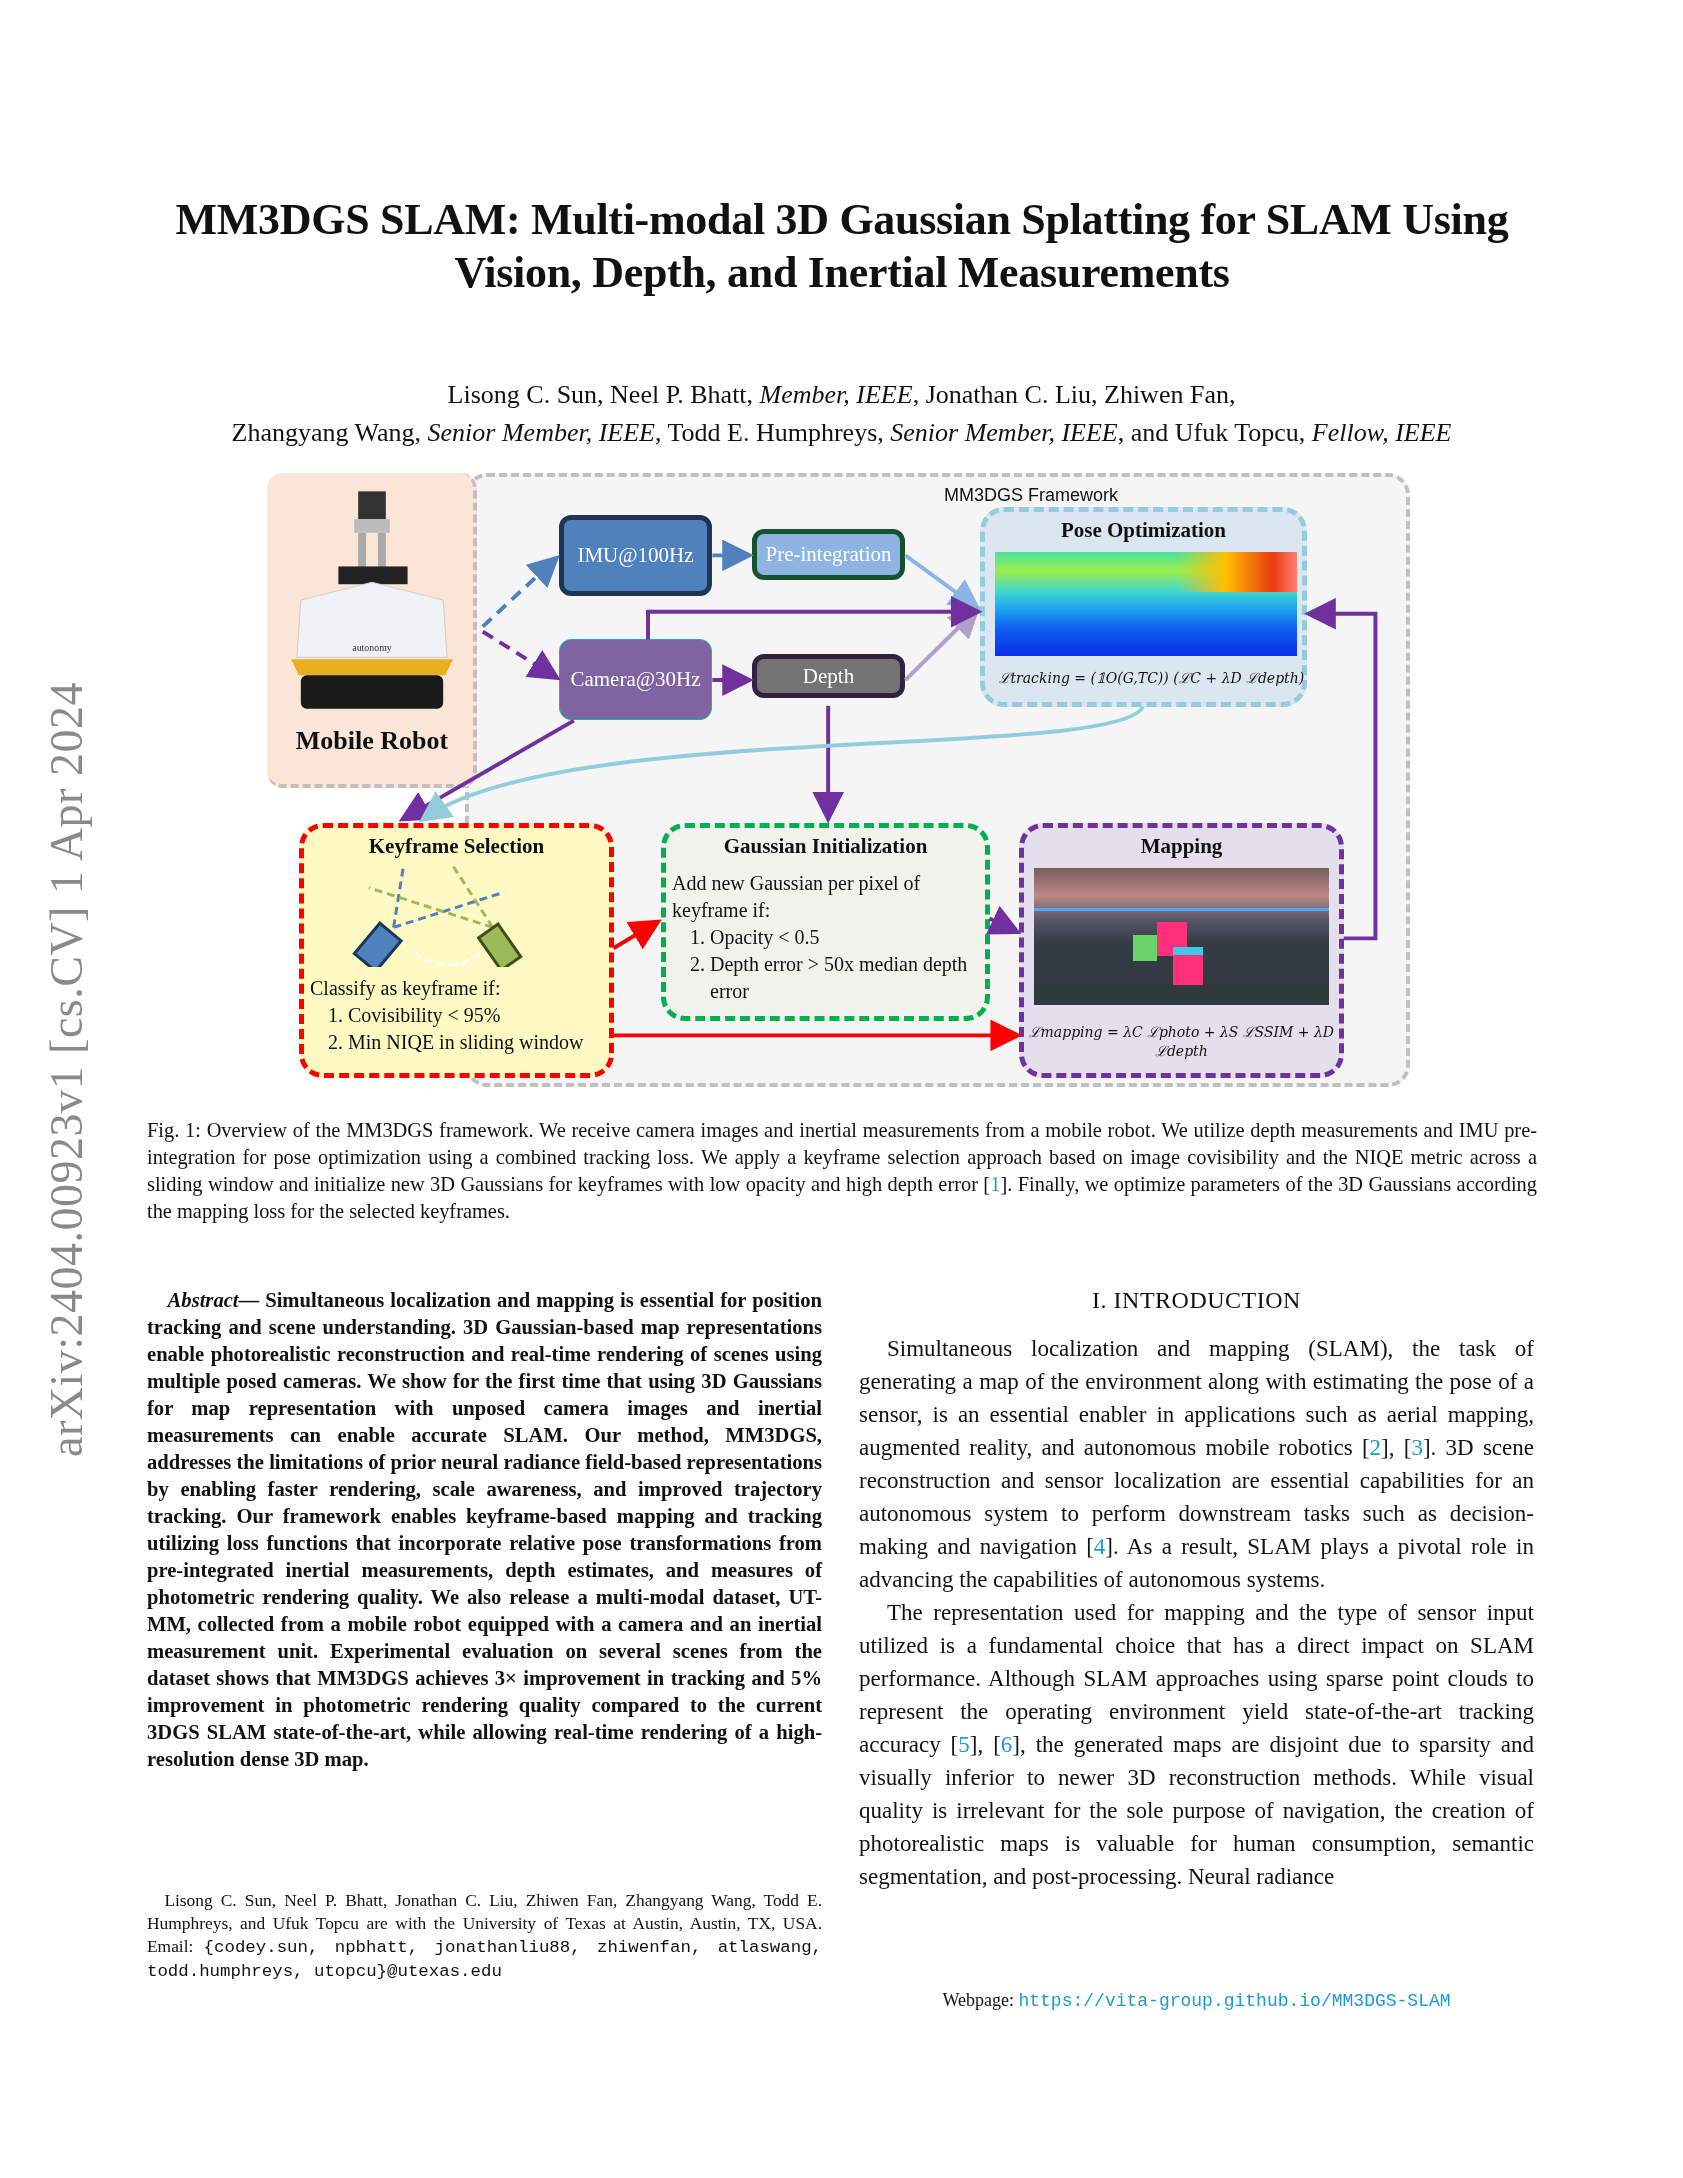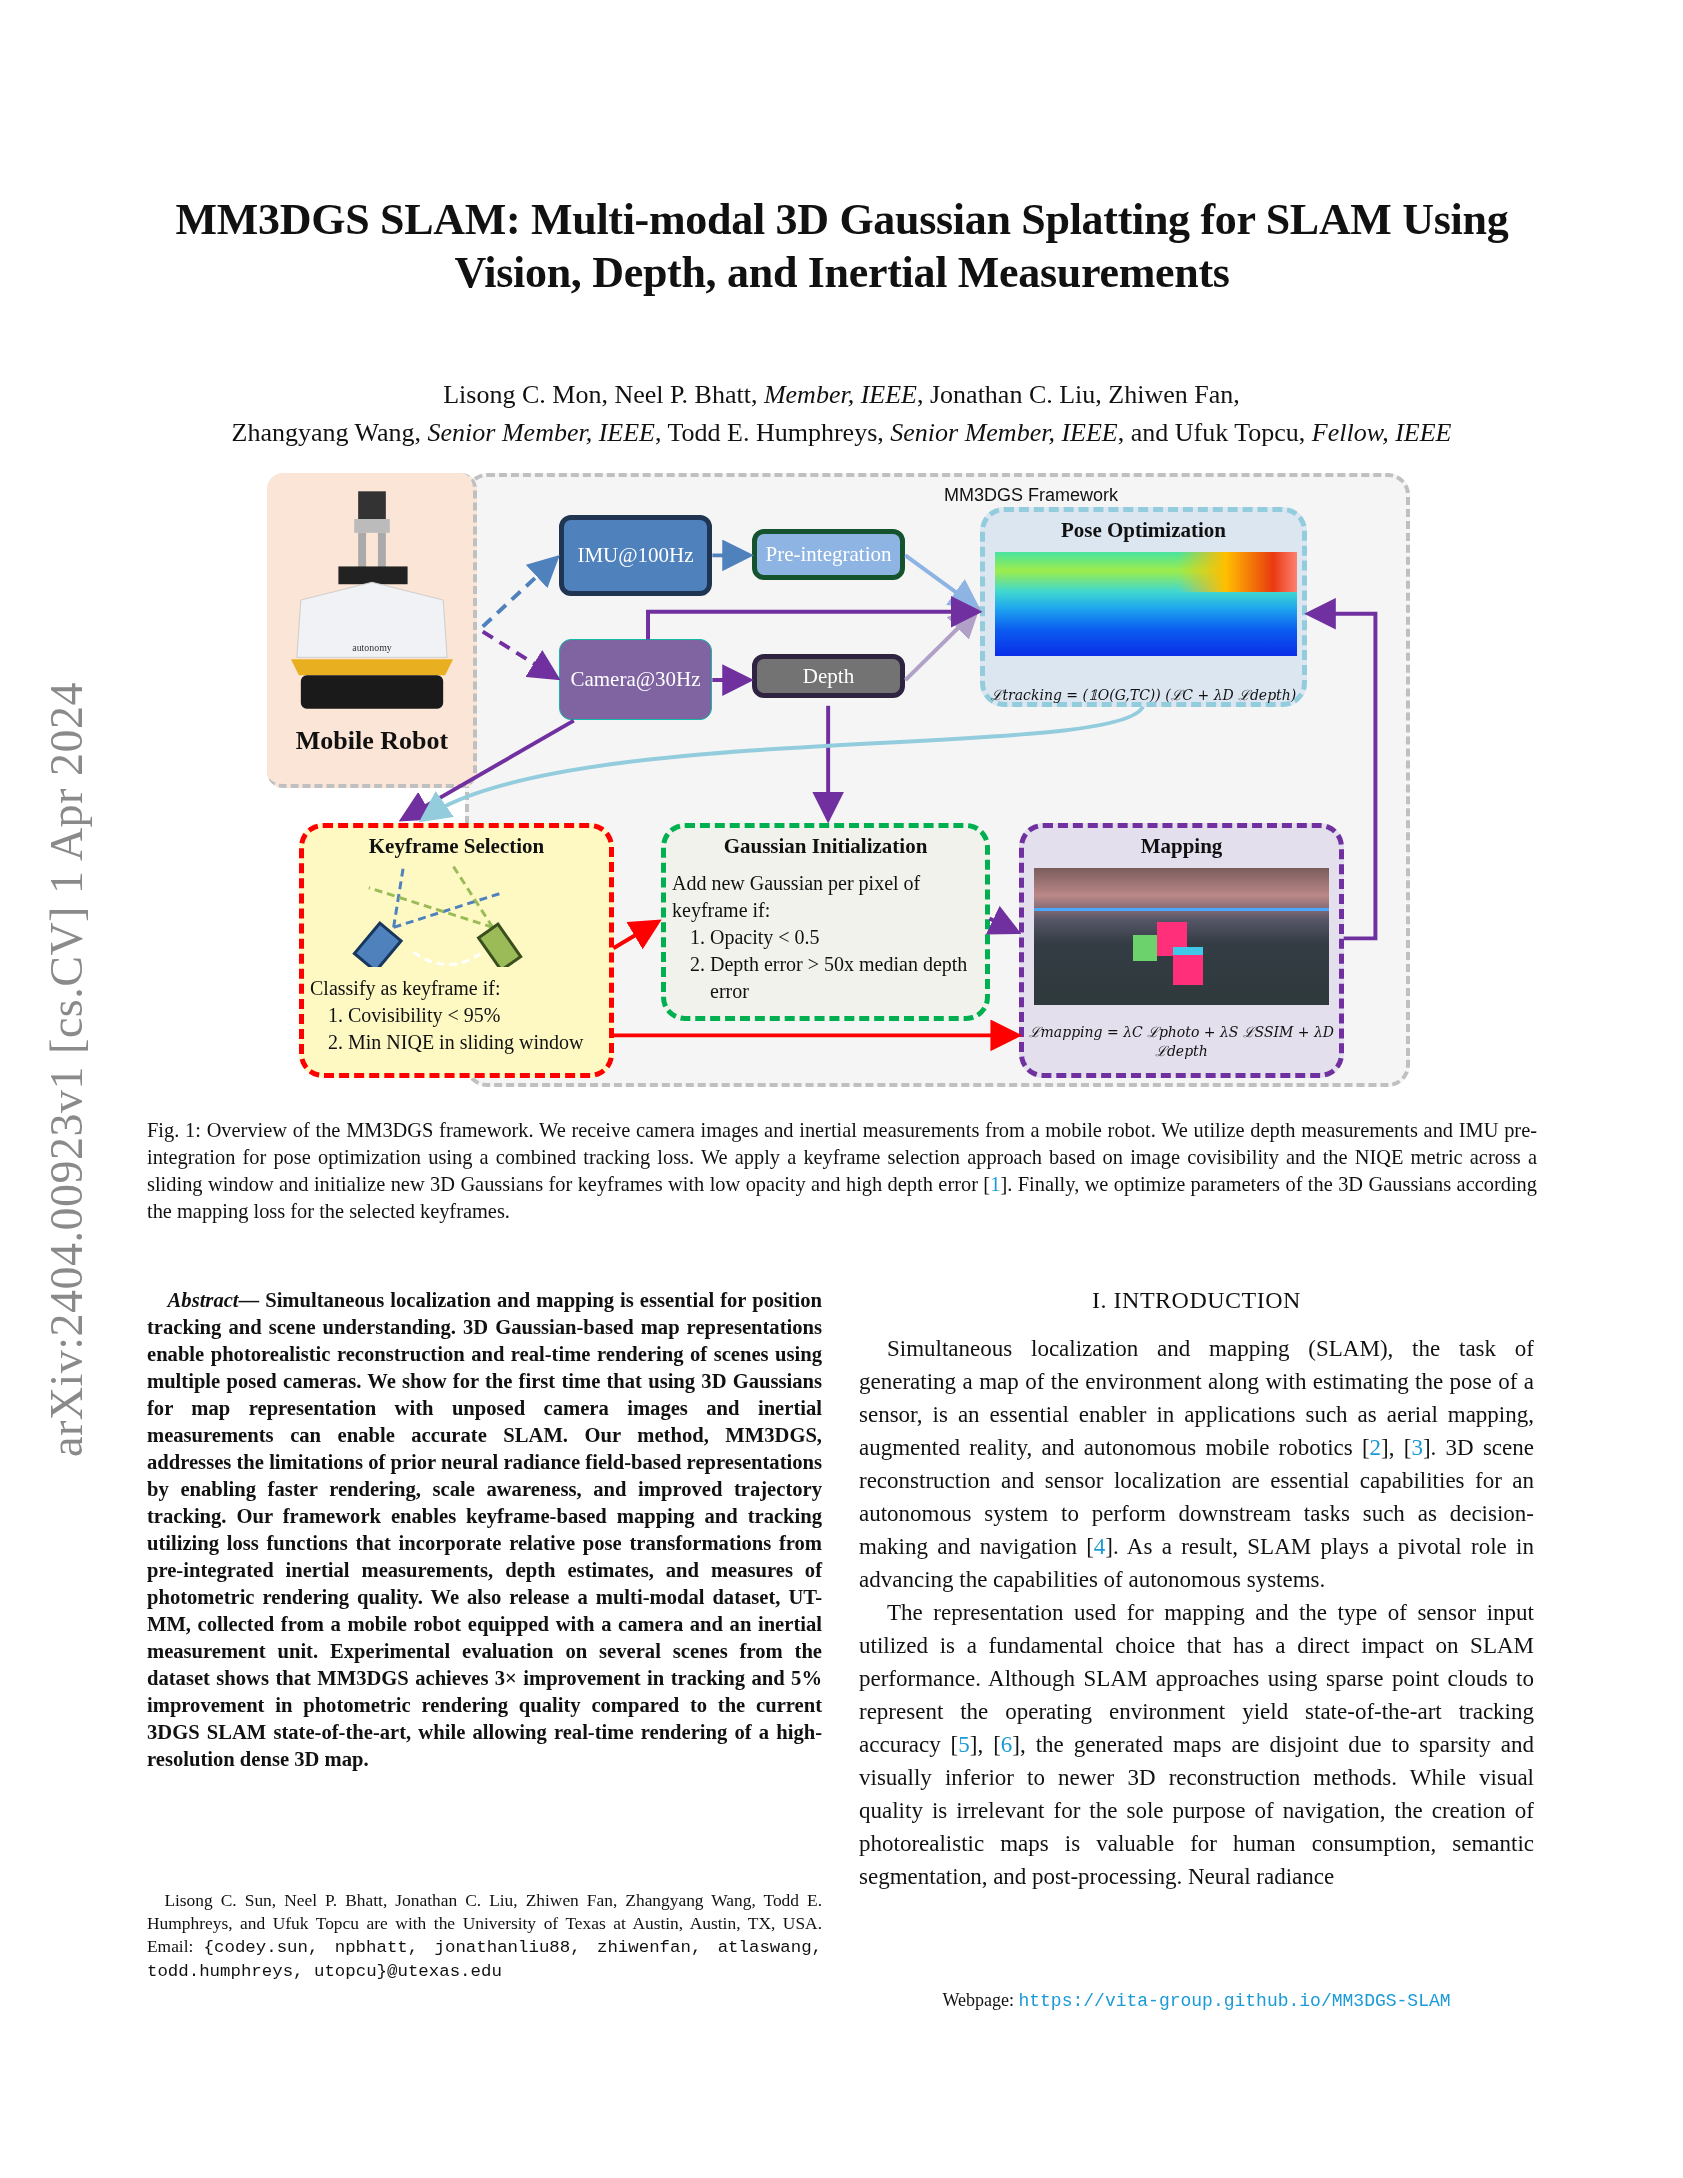--- a/index.html
+++ b/index.html
@@ -58,21 +58,21 @@
 
 <div class="abs arxiv">arXiv:2404.00923v1  [cs.CV]  1 Apr 2024</div>
 
 <div class="abs title">
   <div>MM3DGS SLAM: Multi-modal 3D Gaussian Splatting for SLAM Using</div>
   <div>Vision, Depth, and Inertial Measurements</div>
 </div>
 
 <div class="abs authors">
   <div>
-    <span>Lisong C. Mon, Neel P. Bhatt,</span>
+    <span>Lisong C. Sun, Neel P. Bhatt,</span>
     <i>Member, IEEE</i><span>, Jonathan C. Liu, Zhiwen Fan,</span>
   </div>
   <div>
     <span>Zhangyang Wang,</span>
     <i>Senior Member, IEEE</i><span>, Todd E. Humphreys,</span>
     <i>Senior Member, IEEE</i><span>, and Ufuk Topcu,</span>
     <i>Fellow, IEEE</i>
   </div>
 </div>
 
@@ -99,21 +99,21 @@
   <div class="node imu">IMU@100Hz</div>
   <div class="node preint">Pre-integration</div>
   <div class="node camera">Camera@30Hz</div>
   <div class="node depth">Depth</div>
 
   <div class="panel pose">
     <div class="ptitle">Pose Optimization</div>
     <div class="depthmap">
         <div class="hot"></div>
       </div>
-    <div class="formula" style="top:173px;">ℒtracking = (𝟙O(G,TC)) (ℒC + λD ℒdepth)</div>
+    <div class="formula" style="top:156px;margin-left:8px;">ℒtracking = (𝟙O(G,TC)) (ℒC + λD ℒdepth)</div>
   </div>
 
   <div class="panel keyframe">
     <div class="ptitle">Keyframe Selection</div>
     <svg style="position:absolute;left:40px;top:30px;" width="228" height="109" viewBox="0 0 230 110">
       <g stroke-dasharray="8 5" stroke-width="3" fill="none">
         <line x1="50" y1="70" x2="160" y2="35" stroke="#4f81bd"></line>
         <line x1="50" y1="70" x2="60" y2="8" stroke="#4f81bd"></line>
         <line x1="150" y1="70" x2="25" y2="30" stroke="#9bbb59"></line>
         <line x1="150" y1="70" x2="110" y2="8" stroke="#9bbb59"></line>

